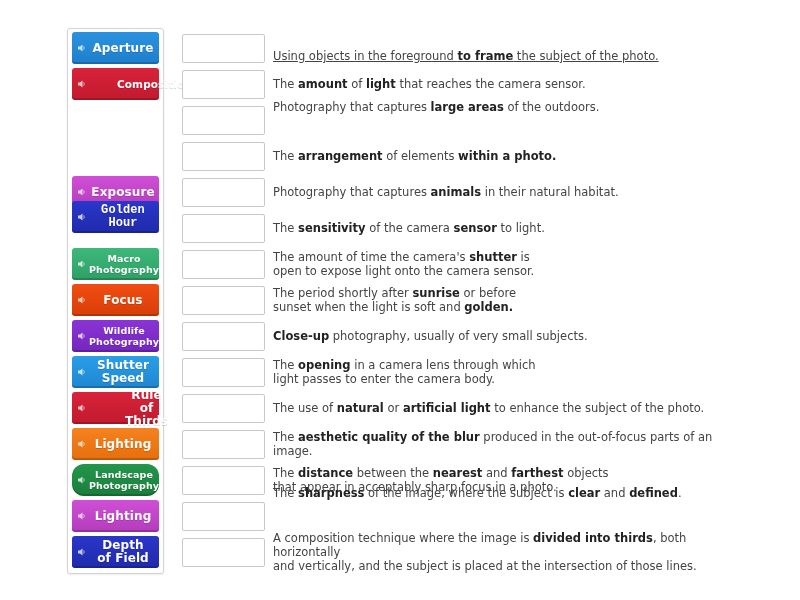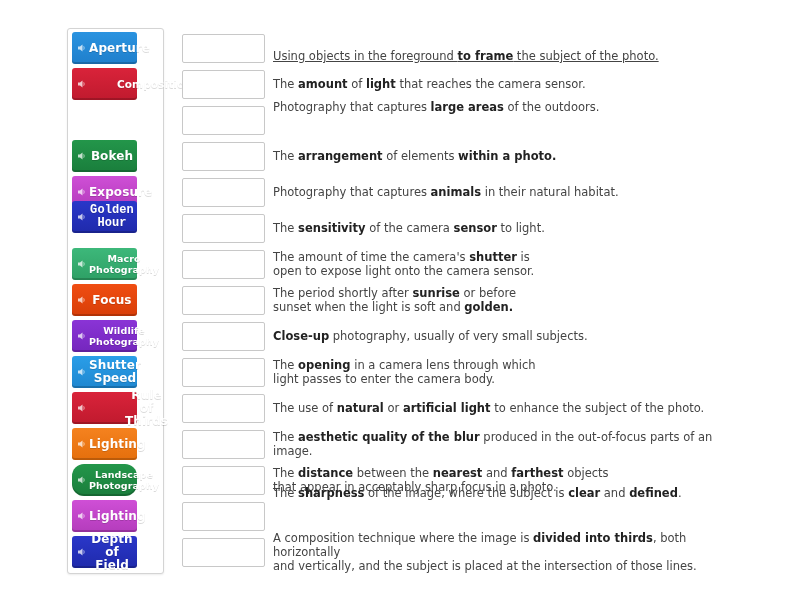--- a/index.html
+++ b/index.html
@@ -1,21 +1,21 @@
 <!DOCTYPE html>
 <html><head>
 <meta charset="utf-8">
 <style>
   html, body { margin: 0; padding: 0; background: #ffffff; }
   body { width: 800px; height: 600px; position: relative; overflow: hidden;
          font-family: "DejaVu Sans", sans-serif; }
   .tiles-panel { position: absolute; left: 67px; top: 28px; width: 95px; height: 544px;
                  border: 1px solid #d4d4d4; border-radius: 3px; background: #fff;
                  box-shadow: 0 1px 2px rgba(0,0,0,0.08); }
-  .tile { position: absolute; left: 4px; width: 65px; height: 32px; border-radius: 3px;
+  .tile { position: absolute; left: 4px; width: 87px; height: 32px; border-radius: 3px;
           display: flex; align-items: center; color: #fff; cursor: pointer;
           box-shadow: inset 0 -2px 0 rgba(0,0,0,0.18); }
   .tile .spk { width: 14px; flex: 0 0 14px; display: flex; align-items: center; justify-content: center;
                margin-left: 3px; opacity: 0.75; }
   .tile .lbl { flex: 1; text-align: center; font-weight: bold; line-height: 13px;
                font-size: 12px; padding-right: 2px; letter-spacing: 0.1px;
                text-shadow: 0 1px 0 rgba(0,0,0,0.15); }
   .tile .lbl.sm { font-size: 9.5px; line-height: 11px; }
   .tile .lbl.md { font-size: 10.5px; }
   .drop { position: absolute; left: 182px; width: 81px; height: 27px;
@@ -39,29 +39,20 @@
     </div>
     <div class="tile" style="top: 39px; background: linear-gradient(rgb(217, 35, 58), rgb(192, 26, 46)); gap: 28px;">
       <span class="spk">
         <svg width="8" height="8" viewBox="0 0 8 8">
           <path d="M0 2.5h2l2.5-2v7l-2.5-2h-2z" fill="#fff"></path>
           <path d="M5.7 2.3q1 1.7 0 3.4" stroke="#fff" stroke-width="0.8" fill="none"></path>
         </svg>
       </span>
       <span class="lbl md">Composition</span>
     </div>
-    <div class="tile" style="top: 111px; background: linear-gradient(rgb(35, 150, 74), rgb(26, 126, 60));">
-      <span class="spk">
-        <svg width="8" height="8" viewBox="0 0 8 8">
-          <path d="M0 2.5h2l2.5-2v7l-2.5-2h-2z" fill="#fff"></path>
-          <path d="M5.7 2.3q1 1.7 0 3.4" stroke="#fff" stroke-width="0.8" fill="none"></path>
-        </svg>
-      </span>
-      <span class="lbl">Bokeh</span>
-    </div>
     <div class="tile" style="top: 147px; background: linear-gradient(rgb(207, 79, 214), rgb(180, 60, 188));">
       <span class="spk">
         <svg width="8" height="8" viewBox="0 0 8 8">
           <path d="M0 2.5h2l2.5-2v7l-2.5-2h-2z" fill="#fff"></path>
           <path d="M5.7 2.3q1 1.7 0 3.4" stroke="#fff" stroke-width="0.8" fill="none"></path>
         </svg>
       </span>
       <span class="lbl">Exposure</span>
     </div>
     <div class="tile" style="top: 172px; background: linear-gradient(rgb(42, 55, 201), rgb(31, 42, 171)); font-family: Liberation Mono, monospace;">

